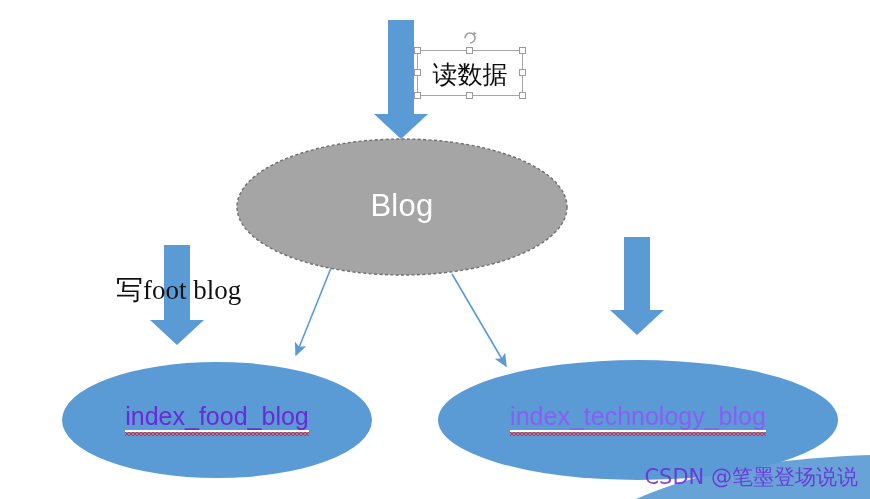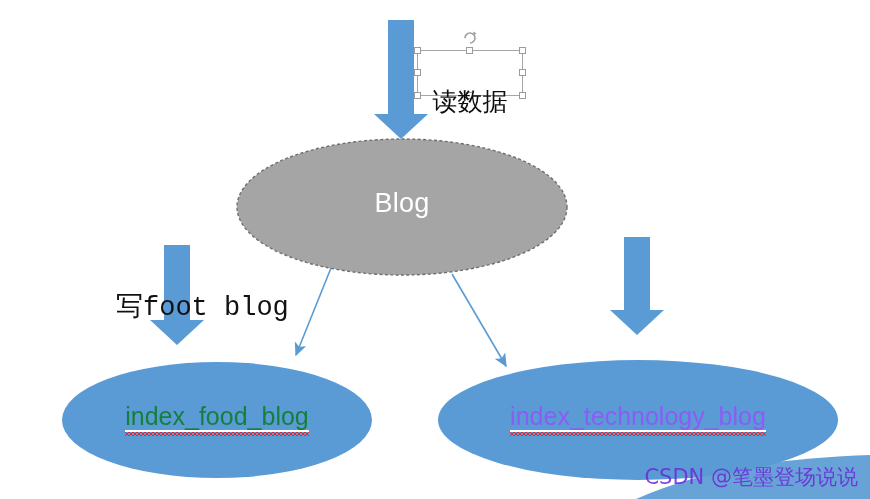--- a/index.html
+++ b/index.html
@@ -12,26 +12,26 @@
   #canvas{position:relative;width:870px;height:499px;background:#fff;overflow:hidden;}
 
   
   #art{position:absolute;left:0;top:0;width:870px;height:499px;}
 
   
   .lbl{position:absolute;white-space:nowrap;color:#1a1a1a;}
 
   #blog-text{
     left:0;top:188px;width:804px;text-align:center;
-    color:#ffffff;font-size:27px;letter-spacing:.3px;
+    color:#ffffff;font-size:31px;letter-spacing:.3px;
     font-family:"Liberation Sans","DejaVu Sans",sans-serif;
   }
   #food-text{
     left:62px;top:402px;width:310px;text-align:center;
-    color:#15803d;font-size:25px;
+    color:#6d28d9;font-size:25px;
     font-family:"Liberation Sans","DejaVu Sans",sans-serif;
   }
   #tech-text{
     left:438px;top:402px;width:400px;text-align:center;
     color:#8b5cf6;font-size:25px;
     font-family:"Liberation Sans","DejaVu Sans",sans-serif;
   }
   .spellbox{position:relative;display:inline-block;padding-bottom:2px;}
   .spellbox .u{
     position:absolute;left:0;right:0;bottom:1px;height:2px;
@@ -41,32 +41,31 @@
     position:absolute;left:0;right:0;bottom:-3px;height:4px;
     background-image:
       linear-gradient(45deg,transparent 40%,#ee2222 40%,#ee2222 60%,transparent 60%),
       linear-gradient(-45deg,transparent 40%,#ee2222 40%,#ee2222 60%,transparent 60%);
     background-size:4px 4px;
     background-repeat:repeat-x;
     opacity:.95;
   }
 
   #label-left{
-    left:116px;top:288px;font-size:27px;color:#111;
-    font-family:Liberation Mono, monospace;
+    left:116px;top:272px;font-size:27px;color:#111;
+    font-family:Liberation Serif, serif;
   }
   #label-right{
     left:660px;top:280px;font-size:27px;color:#111;
     font-family:"DejaVu Sans","Liberation Sans",sans-serif;
   }
   #readdata-text{
     left:417px;top:58px;width:106px;text-align:center;
     font-size:25px;color:#0d0d0d;
     font-family:Liberation Sans, sans-serif;
-    margin-top:27px;
   }
 
   
   #selbox{position:absolute;left:417px;top:50px;width:106px;height:46px;
           border:1px solid #a6a6a6;box-sizing:border-box;background:transparent;}
   .handle{position:absolute;width:7px;height:7px;background:#ffffff;
           border:1px solid #9b9b9b;box-sizing:border-box;}
   .h-nw{left:-4px;top:-4px;}  .h-n{left:50%;top:-4px;margin-left:-4px;}
   .h-ne{right:-4px;top:-4px;} .h-w{left:-4px;top:50%;margin-top:-4px;}
   .h-e{right:-4px;top:50%;margin-top:-4px;}

